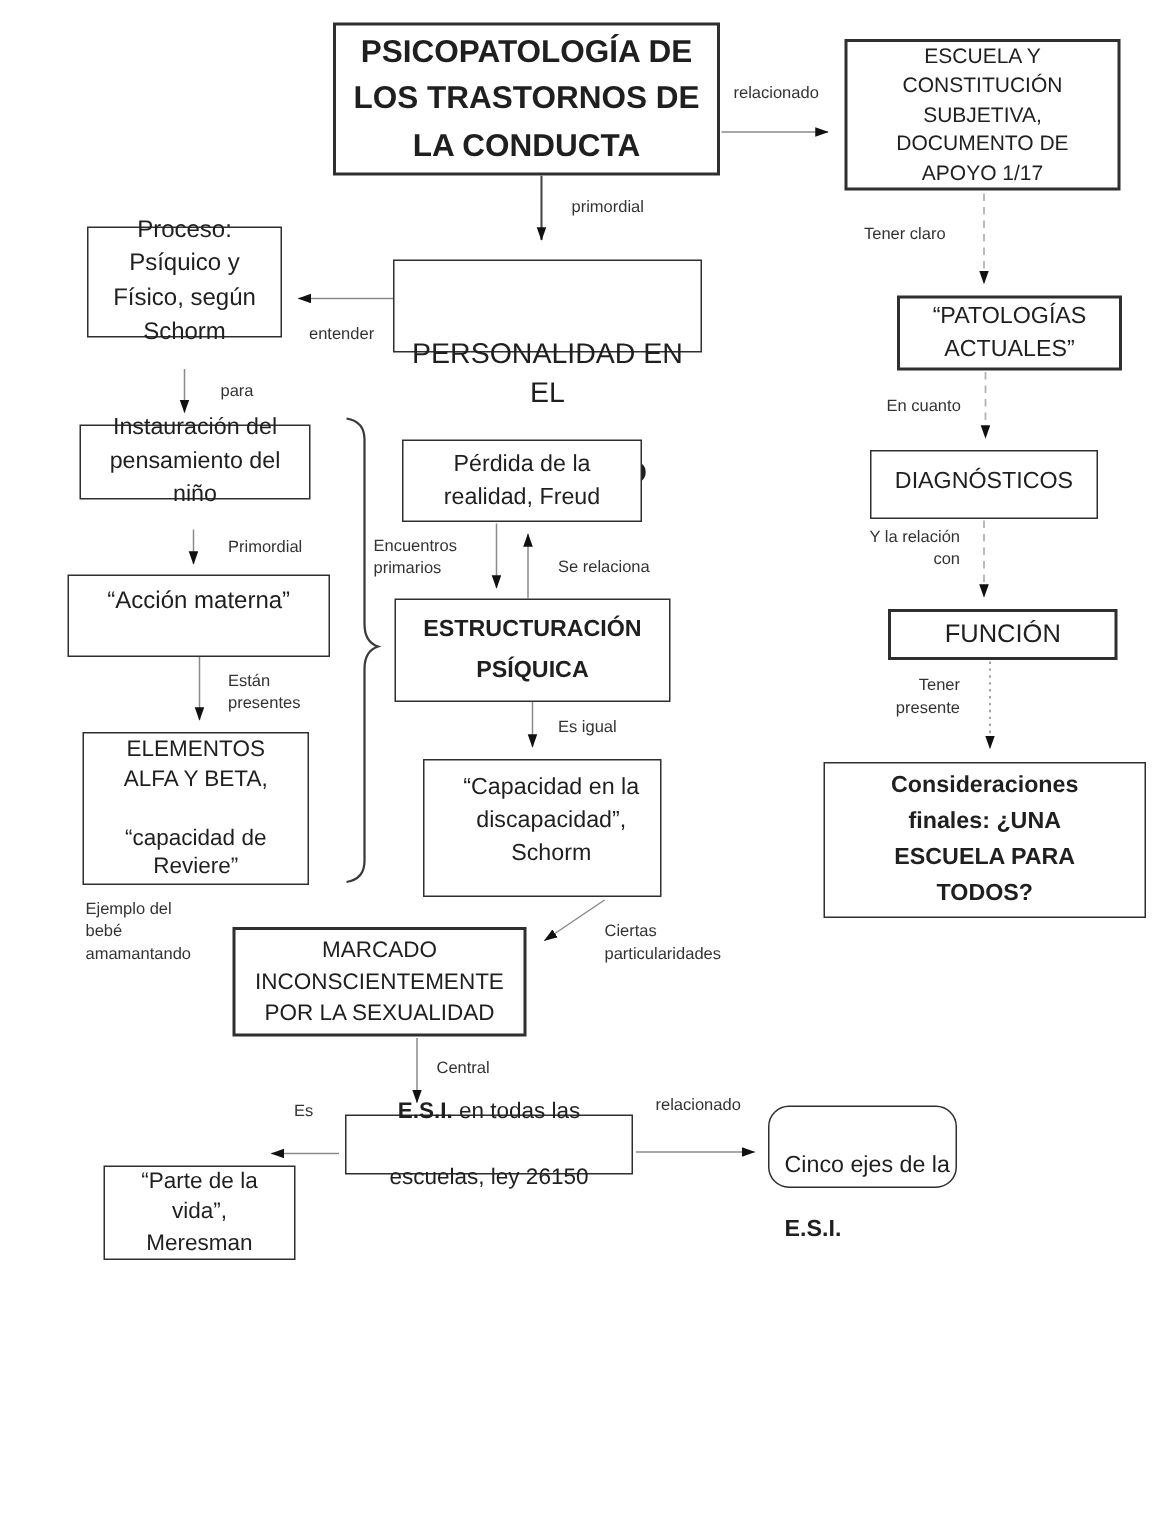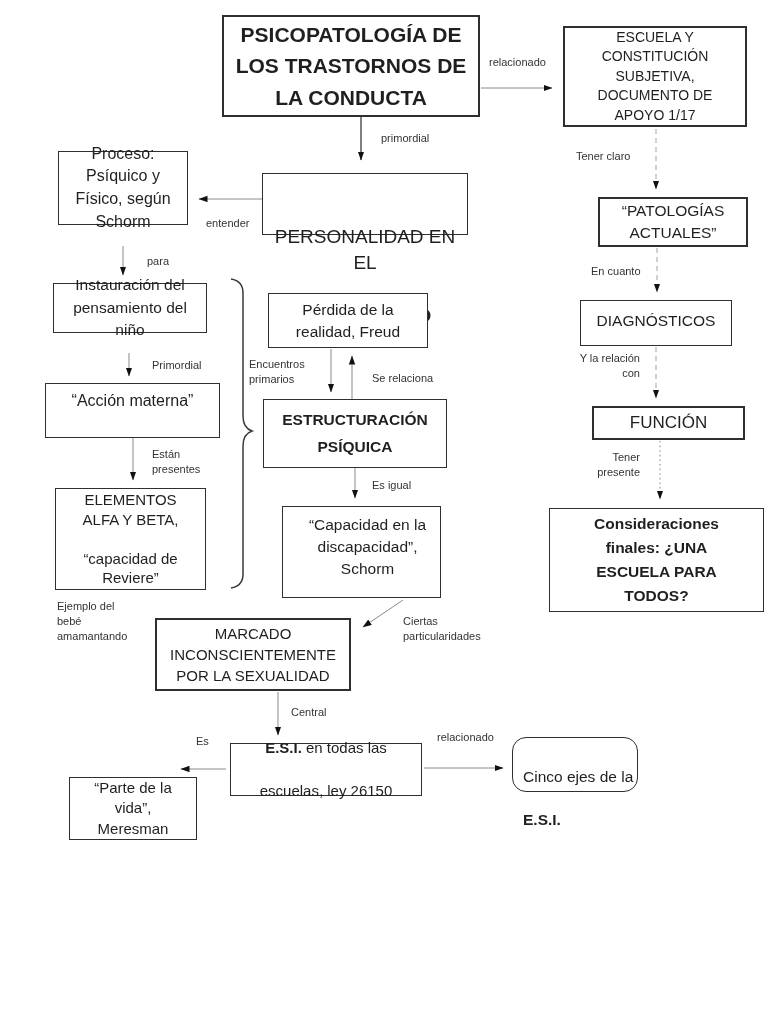--- a/index.html
+++ b/index.html
@@ -137,21 +137,21 @@
 discapacidad”,
 Schorm</div>
   </div>
 
   <div class="node b2" style="left:155px;top:618px;width:196px;height:73px;font-size:15px;line-height:1.4;">
     <div class="txt">MARCADO
 INCONSCIENTEMENTE
 POR LA SEXUALIDAD</div>
   </div>
 
-  <div class="node" style="left:230px;top:743px;width:192px;height:53px;font-size:15px;line-height:1.45;">
+  <div class="node" style="left:230px;top:743px;width:192px;height:40px;font-size:15px;line-height:1.45;">
     <div class="txt">
       <div><span class="bold">E.S.I.</span><span> en todas las</span></div>
       <div>escuelas, ley 26150</div>
     </div>
   </div>
 
   <div class="node" style="left:69px;top:737px;width:128px;height:63px;font-size:15px;line-height:1.35;margin-top:40px;">
     <div class="txt">“Parte de la
 vida”,
 Meresman</div>

